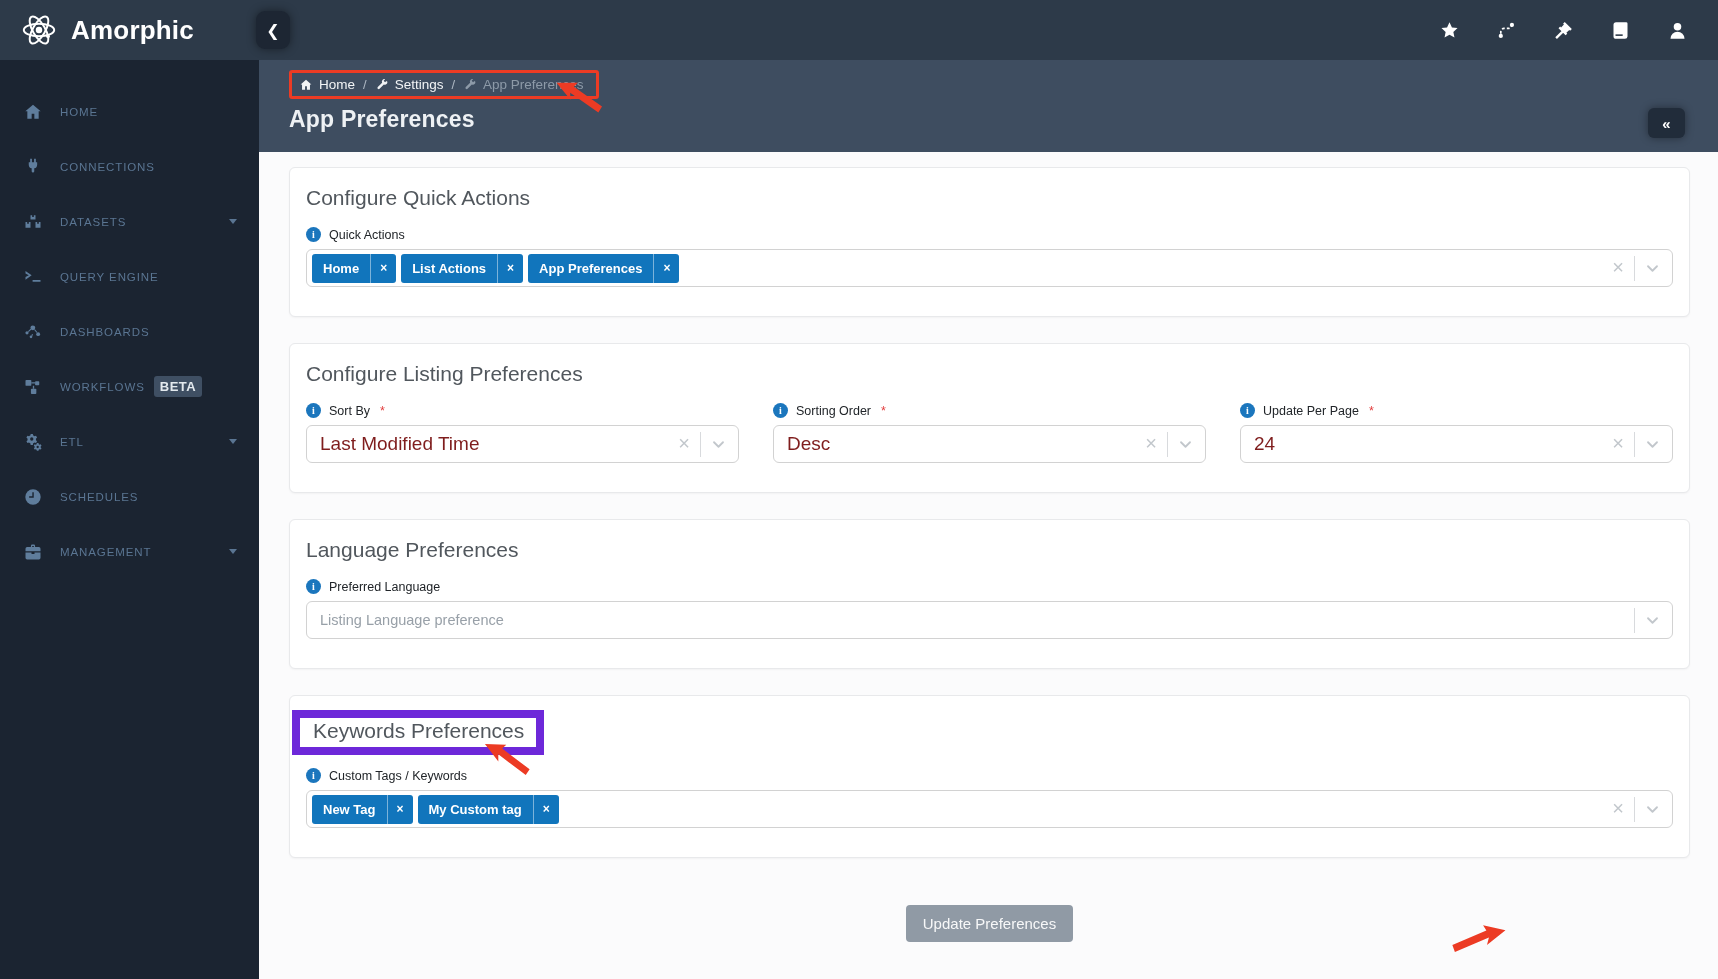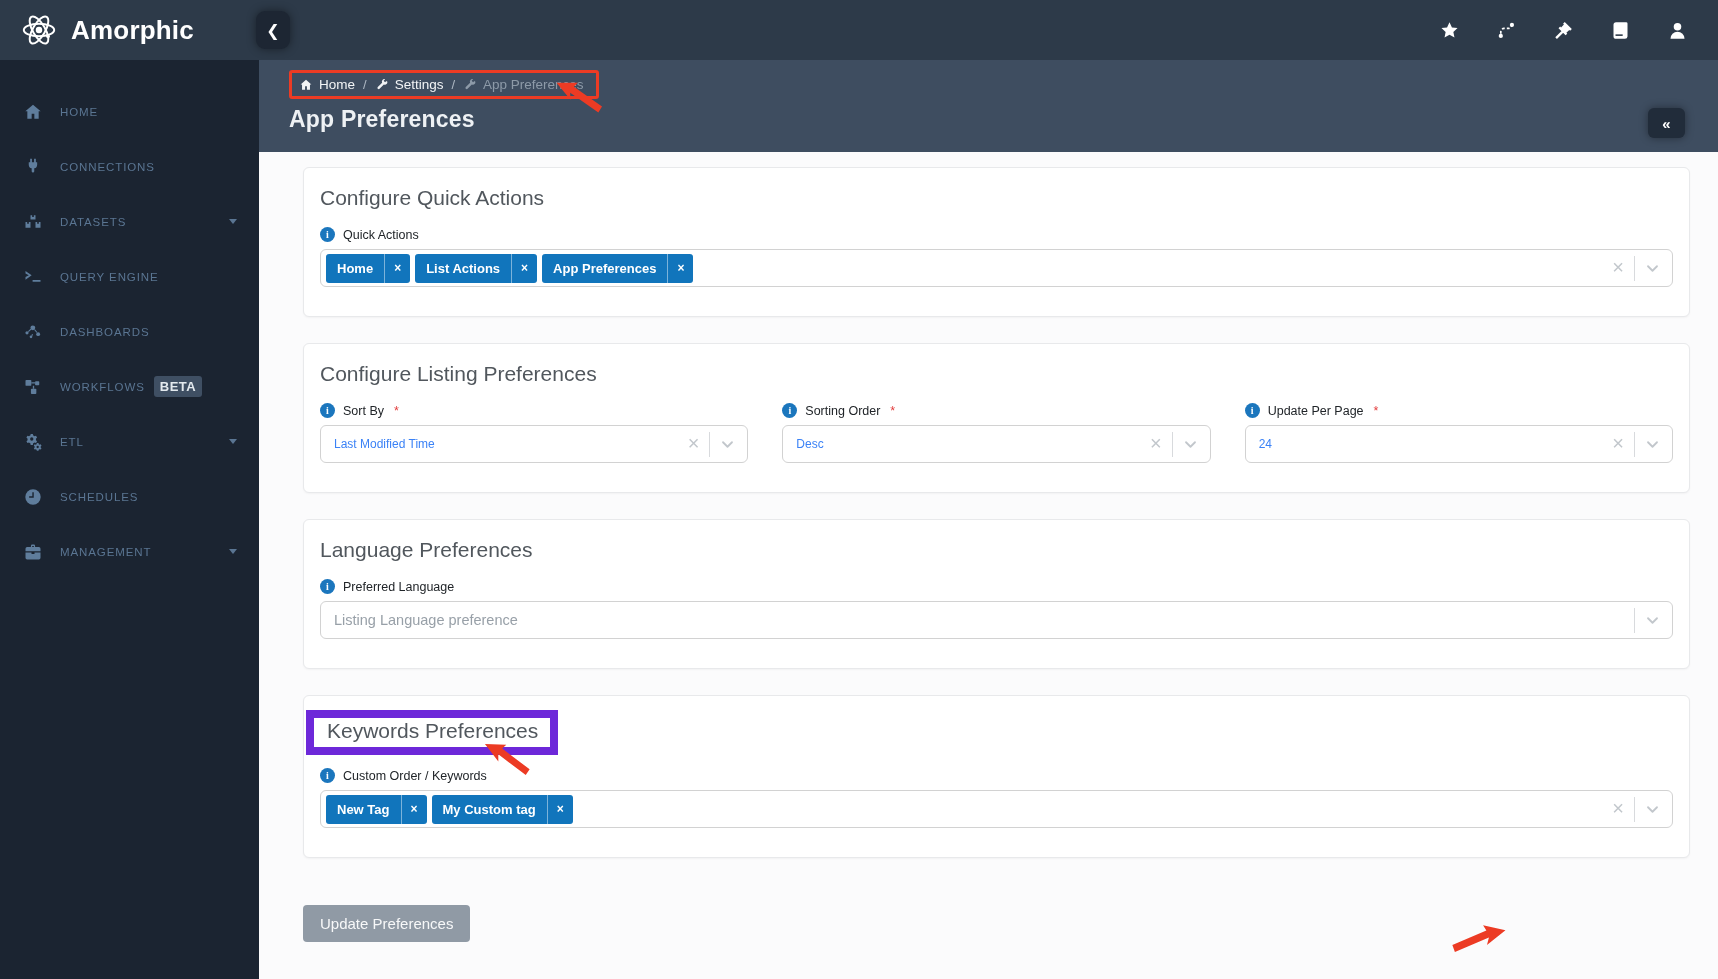--- a/index.html
+++ b/index.html
@@ -29,43 +29,43 @@
   .header { position:absolute; left:259px; top:60px; right:0; height:92px; background:#3e4d60; padding:10px 24px 0 30px; z-index:4; }
   .crumb-box { display:inline-flex; align-items:center; gap:8px; border:3px solid #ec3b24; border-radius:3px; padding:4px 12px 4px 7px; }
   .crumb { display:inline-flex; align-items:center; gap:6px; font-size:13.5px; color:#f2f4f6; cursor:pointer; }
   .crumb svg { width:14px; height:14px; }
   .crumb-sep { color:#aeb9c4; font-size:13px; }
   .crumb.inactive { color:#8d9aa8; cursor:default; }
   .page-title { margin-top:7px; color:#eef1f4; font-size:23px; font-weight:700; letter-spacing:.2px; }
   .collapse-btn { position:absolute; right:33px; top:48px; width:37px; height:30px; background:#212c3a; border-radius:6px; color:#fff; font-size:15px; font-weight:700; display:flex; align-items:center; justify-content:center; box-shadow:0 0 9px rgba(0,0,0,.4); cursor:pointer; }
 
   
-  .content { position:absolute; left:259px; top:152px; right:0; bottom:0; background:#fbfbfc; padding:15px 28px 0 44px; }
+  .content { position:absolute; left:259px; top:152px; right:0; bottom:0; background:#fbfbfc; padding:15px 28px 0 30px; }
   .card { background:#fff; border:1px solid #e8e9eb; border-radius:6px; box-shadow:0 1px 2px rgba(0,0,0,.04); padding:18px 16px 29px; margin-bottom:26px; }
   .card-h { font-size:21px; font-weight:400; color:#51575d; }
   .kw-box { display:inline-block; border:8px solid #6d28d9; padding:1px 12px 4px 13px; margin:-4px 0 -4px -14px; }
   .field-label { display:flex; align-items:center; gap:8px; margin:17px 0 7px; font-size:12.5px; color:#212529; }
   .info-dot { width:15px; height:15px; border-radius:50%; background:#1b76bd; color:#fff; font-size:10px; font-weight:700; font-family:"Liberation Serif","DejaVu Serif",serif; display:inline-flex; align-items:center; justify-content:center; cursor:pointer; flex:0 0 auto; }
   .req { color:#e23c3c; margin-left:2px; }
   .select { height:38px; border:1px solid #d2d2d2; border-radius:6px; background:#fff; display:flex; align-items:center; padding:0 12px 0 5px; cursor:pointer; }
-  .select .value { font-size:12px; color:#3b82f6; padding-left:8px; }
+  .select .value { font-size:19px; color:#7f1d1d; padding-left:8px; }
   .select .placeholder { font-size:14.5px; color:#98a0a8; padding-left:8px; }
   .tags { display:flex; align-items:center; gap:5px; }
   .tag { display:inline-flex; align-items:center; background:#1175bc; color:#fff; border-radius:3px; height:29px; font-size:13px; font-weight:700; }
   .tag-label { padding:0 11px; }
   .tag-x { padding:0 9px; align-self:stretch; display:flex; align-items:center; border-left:1px solid rgba(255,255,255,.45); font-size:12px; cursor:pointer; }
   .sel-controls { margin-left:auto; display:flex; align-items:center; }
   .sel-clear { color:#c2c7cc; font-size:20px; line-height:1; cursor:pointer; padding-bottom:2px; }
   .sel-div { width:1px; height:25px; background:#d8dadd; margin:0 10px; }
   .sel-caret { display:inline-flex; color:#c2c7cc; cursor:pointer; }
   .sel-caret svg { width:15px; height:15px; }
   .fields3 { display:grid; grid-template-columns:1fr 1fr 1fr; column-gap:34px; }
   .fields3 .field-label { margin-top:17px; }
 
-  .actions { display:flex; justify-content:flex-start; margin-top:47px; }
+  .actions { display:flex; justify-content:center; margin-top:47px; }
   .update-btn { background:#909aa5; border:none; border-radius:4px; color:rgba(255,255,255,.93); font-size:15px; font-family:inherit; padding:10px 17px; cursor:pointer; }
 
   
   .ann { position:absolute; z-index:10; pointer-events:none; }
   .ann svg { display:block; width:100%; }
   .ann-arrow-bc   { left:552px; top:82px;  width:54px; transform:rotate(18deg); }
   .ann-arrow-kw   { left:480px; top:744px; width:54px; transform:rotate(20deg); }
   .ann-arrow-btn  { left:1450px; top:924px; width:58px; transform:rotate(-6deg); }
 </style>
 </head>
@@ -361,21 +361,21 @@
     </div>
 
     <div class="card">
       <div>
         <span class="kw-box">
           <span class="card-h">Keywords Preferences</span>
         </span>
       </div>
       <div class="field-label">
         <span class="info-dot">i</span>
-        <span>Custom Order / Keywords</span>
+        <span>Custom Tags / Keywords</span>
       </div>
       <div class="select">
         <span class="tags">
           <span class="tag">
             <span class="tag-label">New Tag</span>
             <span class="tag-x">×</span>
           </span>
           <span class="tag">
             <span class="tag-label">My Custom tag</span>
             <span class="tag-x">×</span>

